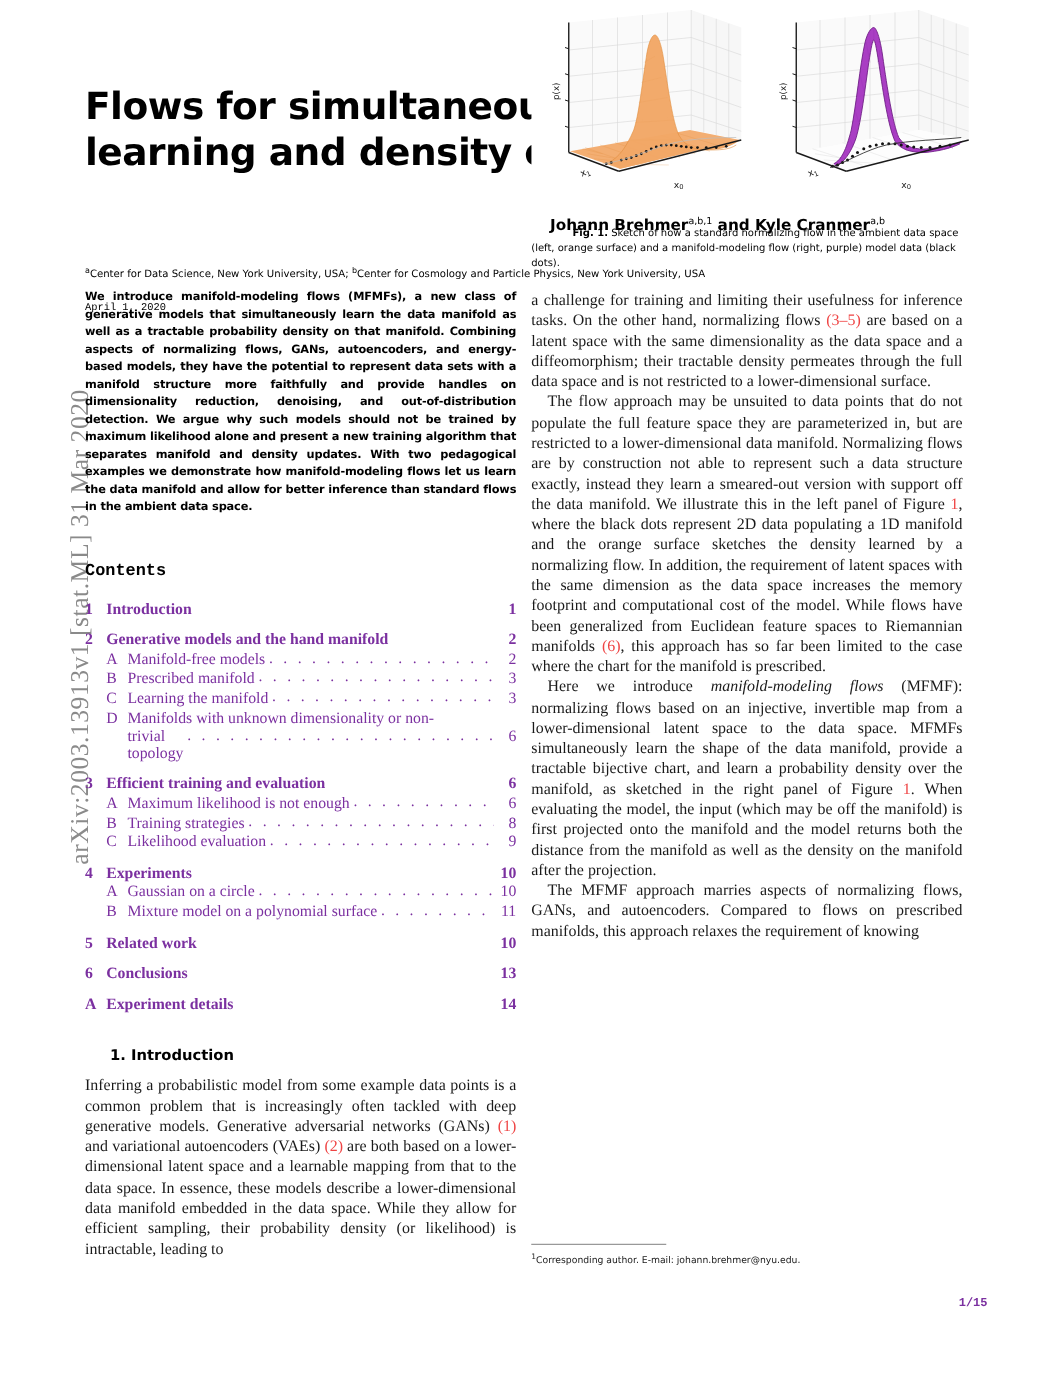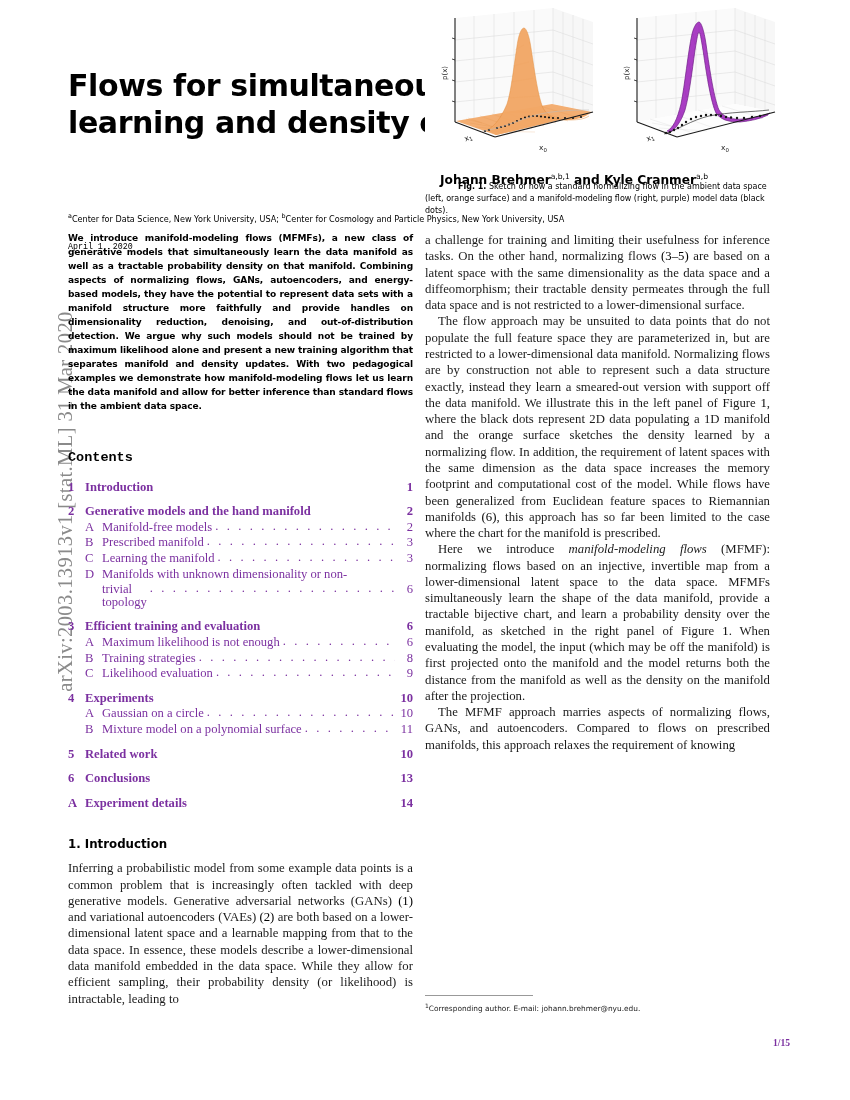--- a/index.html
+++ b/index.html
@@ -123,36 +123,37 @@
   .toc-sub-line2 { display: flex; margin-left: 34px; margin-top: 2px; }
 
   
   .sec-heading {
     font-family: "DejaVu Sans", sans-serif;
     font-size: 11.8px;
     font-weight: bold;
     color: #000;
     margin-top: 28px;
     margin-bottom: 9px;
+    margin-left: 20px;
   }
 
   
   .body-par {
     font-family: "Liberation Serif", serif;
     font-size: 12.75px;
     line-height: 1.277;
     text-align: justify;
     color: #1a1a1a;
     margin: 0;
     text-indent: 0;
     hyphens: none;
   }
   .body-par + .body-par { text-indent: 13px; }
   a.ref, .ref {
-    color: #000000;
+    color: #ef4444;
     text-decoration: none;
   }
 
   
   #figure-block { position: absolute; left: 357px; top: 0px; width: 360px; }
   #figure-img { width: 360px; height: 172px; display: block; margin-top: 0; }
   #fig-caption {
     font-family: "DejaVu Sans", sans-serif;
     font-size: 8.0px;
     line-height: 1.5;
@@ -177,21 +178,21 @@
     font-size: 7.4px;
     color: #1a1a1a;
   }
   #footnote-text sup { font-size: 6px; }
 
   
   #page-number {
     position: absolute;
     right: 0px;
     top: 1037px;
-    font-family: Liberation Serif, serif;
+    font-family: Liberation Mono, monospace;
     font-size: 9.6px;
     font-weight: bold;
     color: #7b30a0;
   }
 </style>
 </head>
 <body>
 
 <div id="arxiv-stamp">arXiv:2003.13913v1  [stat.ML]  31 Mar 2020</div>
 

